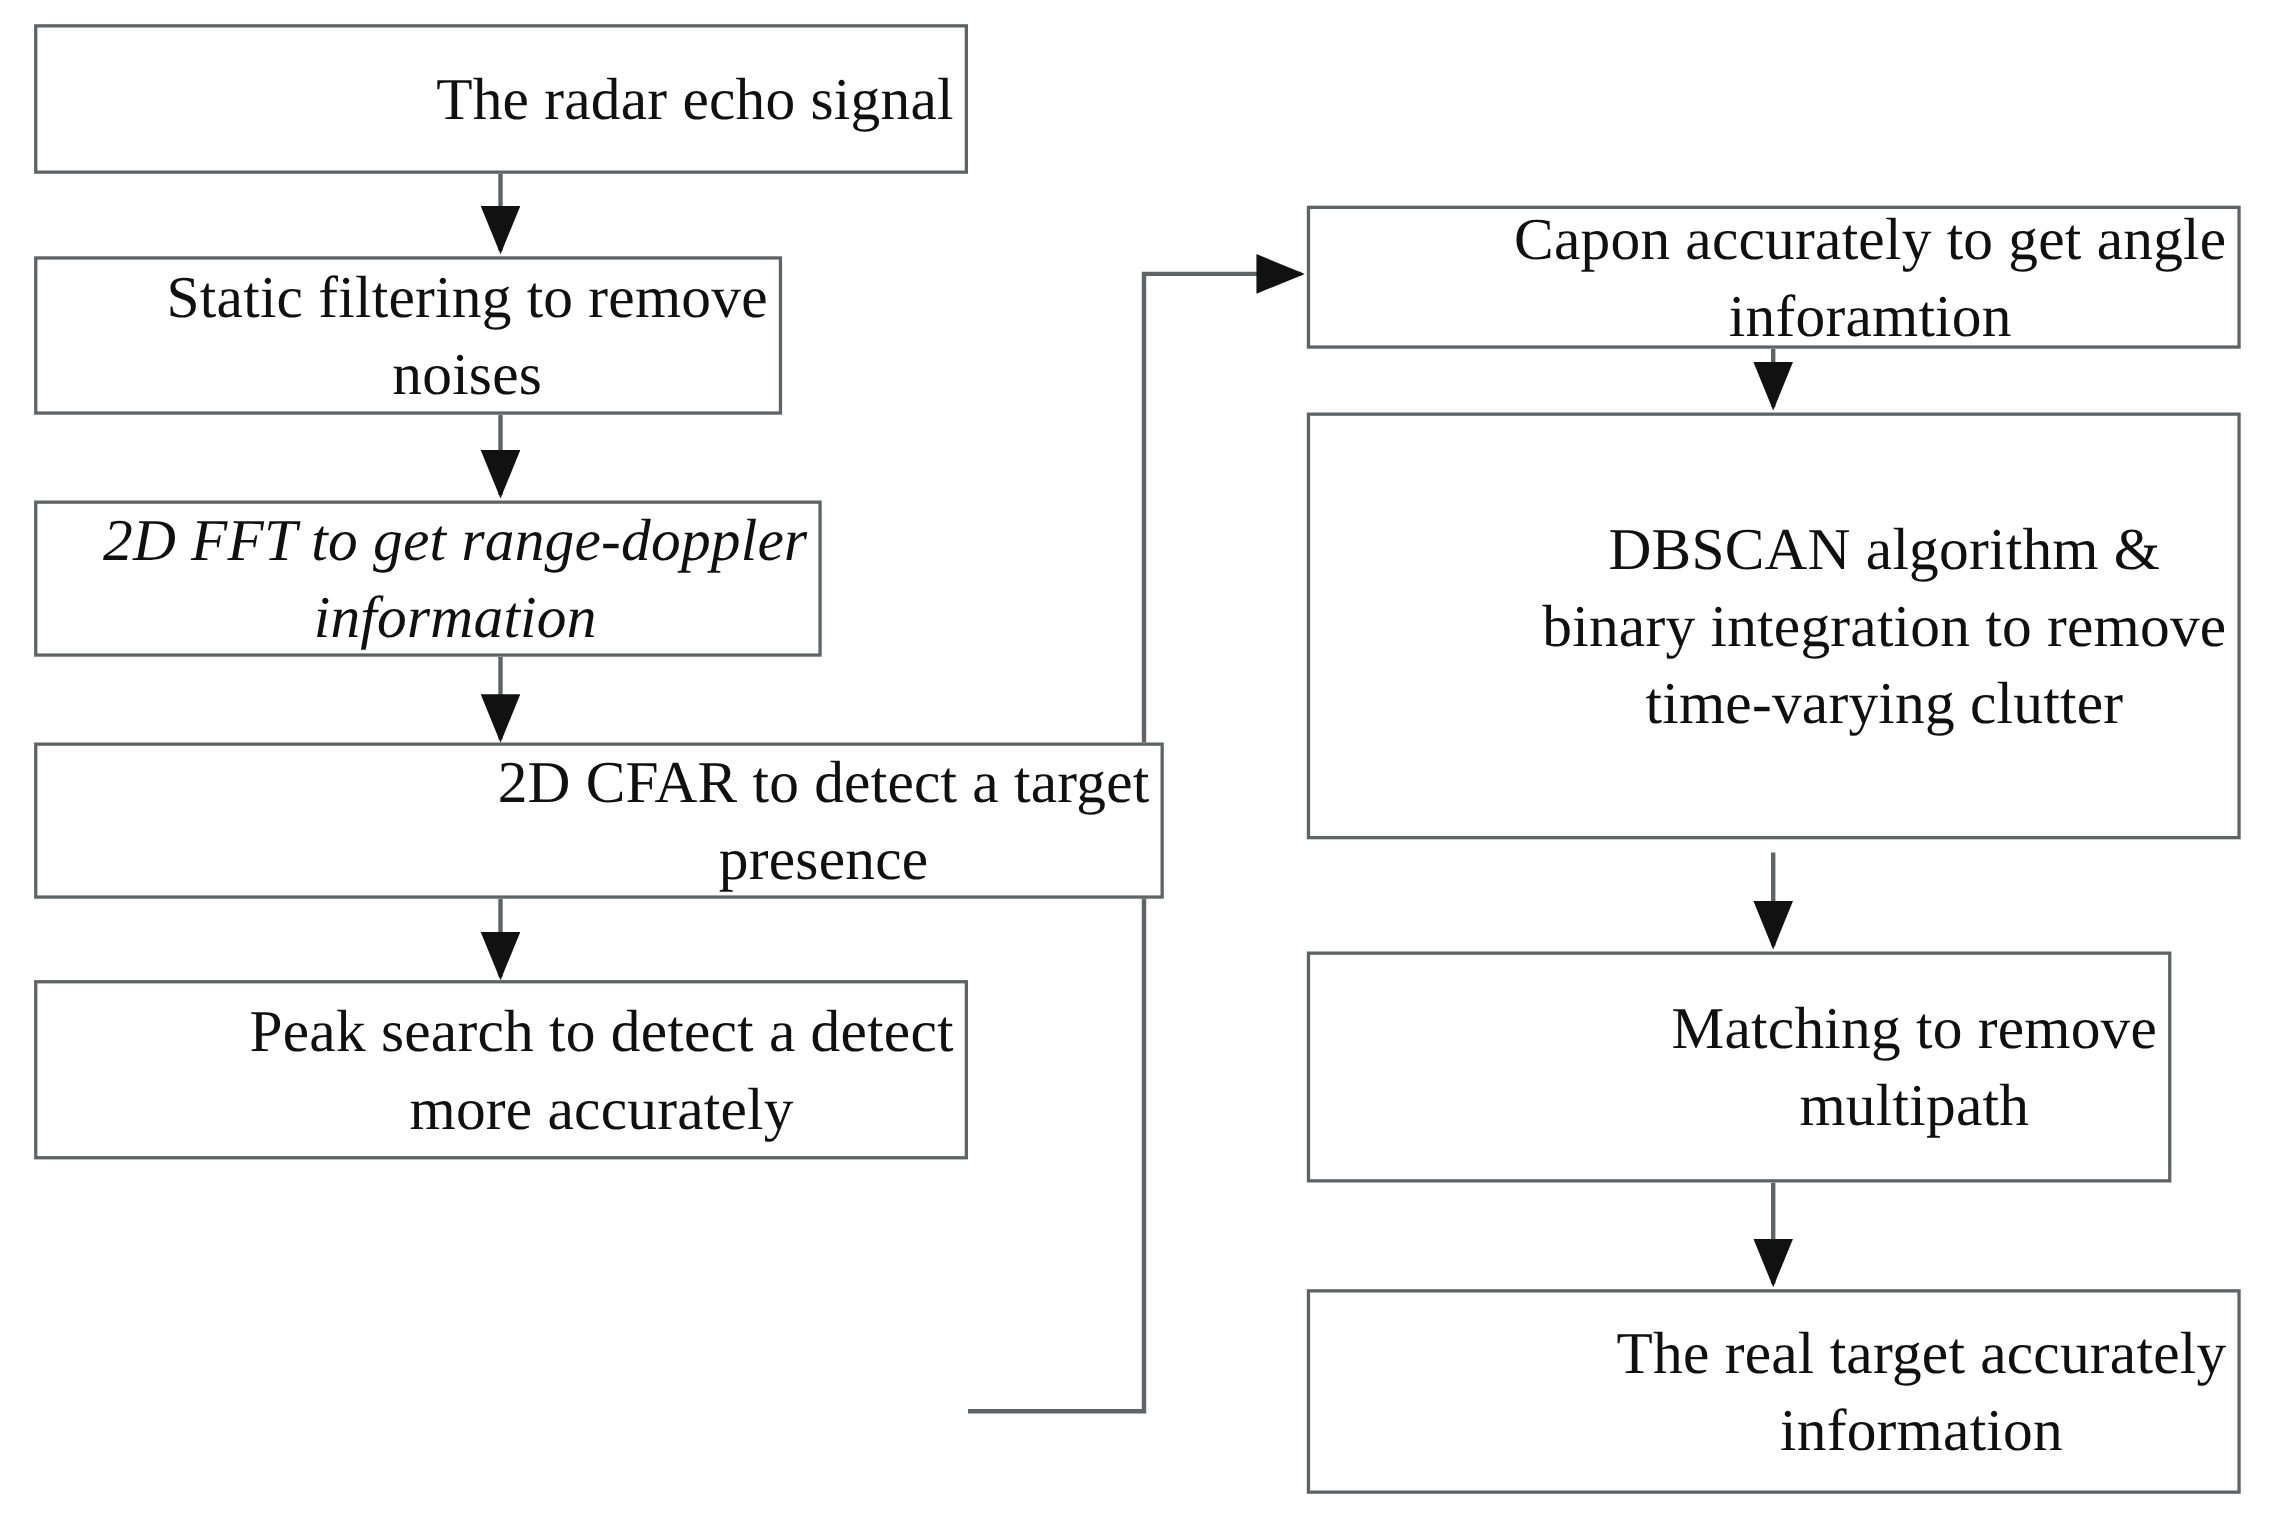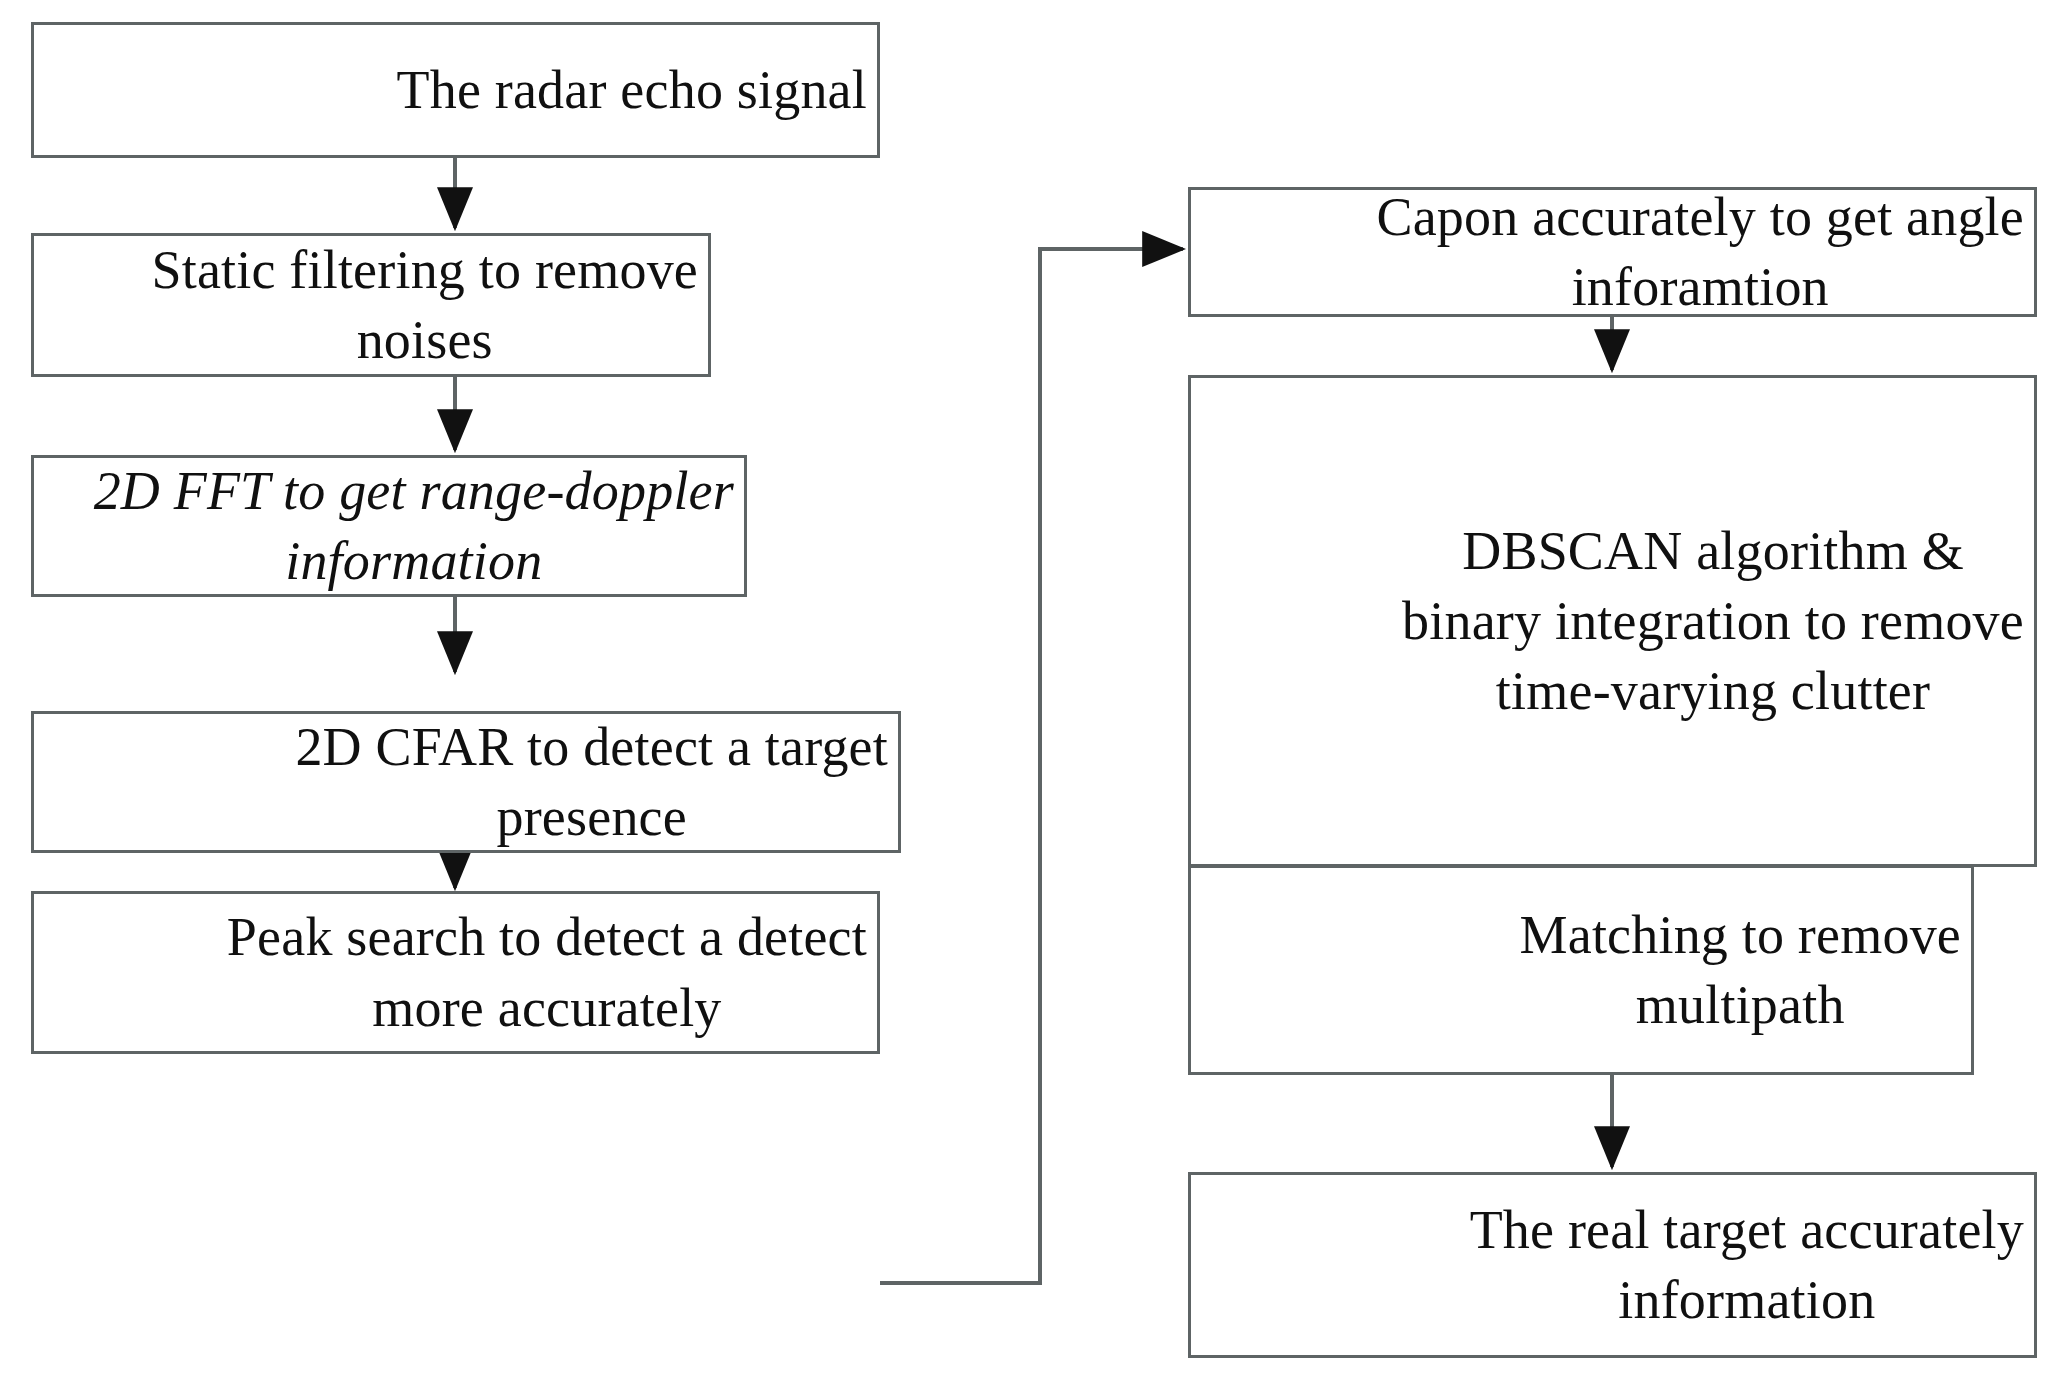--- a/index.html
+++ b/index.html
@@ -80,36 +80,36 @@
   <div class="node" style="left:31px; top:233px; width:680px; height:144px;">
     <span class="label">Static filtering to remove
 noises</span>
   </div>
 
   <div class="node" style="left:31px; top:455px; width:716px; height:142px;font-style:italic;">
     <span class="label">2D FFT to get range-doppler
 information</span>
   </div>
 
-  <div class="node" style="left:31px; top:675px; width:870px; height:142px;margin-top:36px;">
+  <div class="node" style="left:31px; top:675px; width:1027px; height:142px;">
     <span class="label">2D CFAR to detect  a target
 presence</span>
   </div>
 
   <div class="node" style="left:31px; top:891px; width:849px; height:163px;">
     <span class="label">Peak search to detect a detect
 more accurately</span>
   </div>
 
   <div class="node" style="left:1188px; top:187px; width:849px; height:130px;">
     <span class="label">Capon accurately to get angle
 inforamtion</span>
   </div>
 
-  <div class="node" style="left:1188px; top:375px; width:849px; height:492px;">
+  <div class="node" style="left:1188px; top:375px; width:849px; height:388px;">
     <span class="label">DBSCAN algorithm &amp;
 binary integration to remove
 time-varying clutter</span>
   </div>
 
   <div class="node" style="left:1188px; top:865px; width:786px; height:210px;">
     <span class="label">Matching to remove
 multipath</span>
   </div>
 

